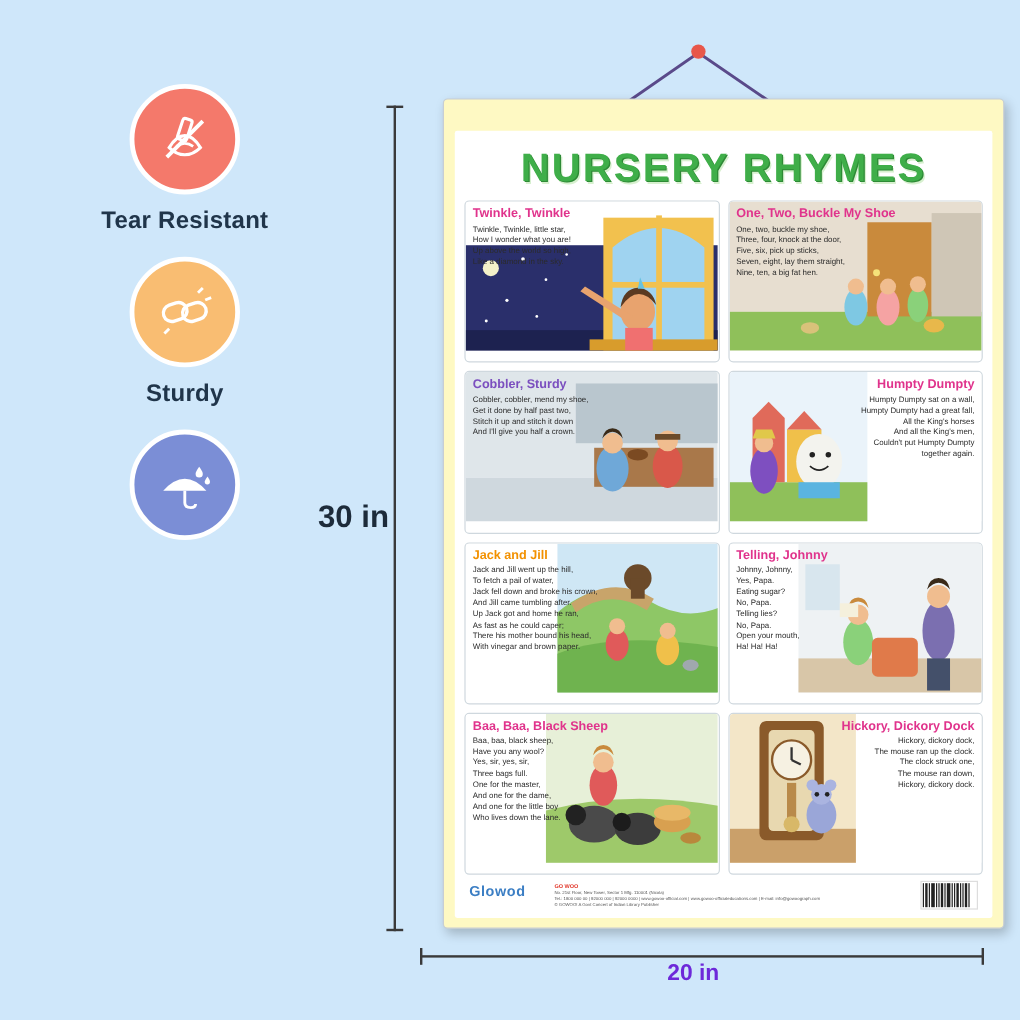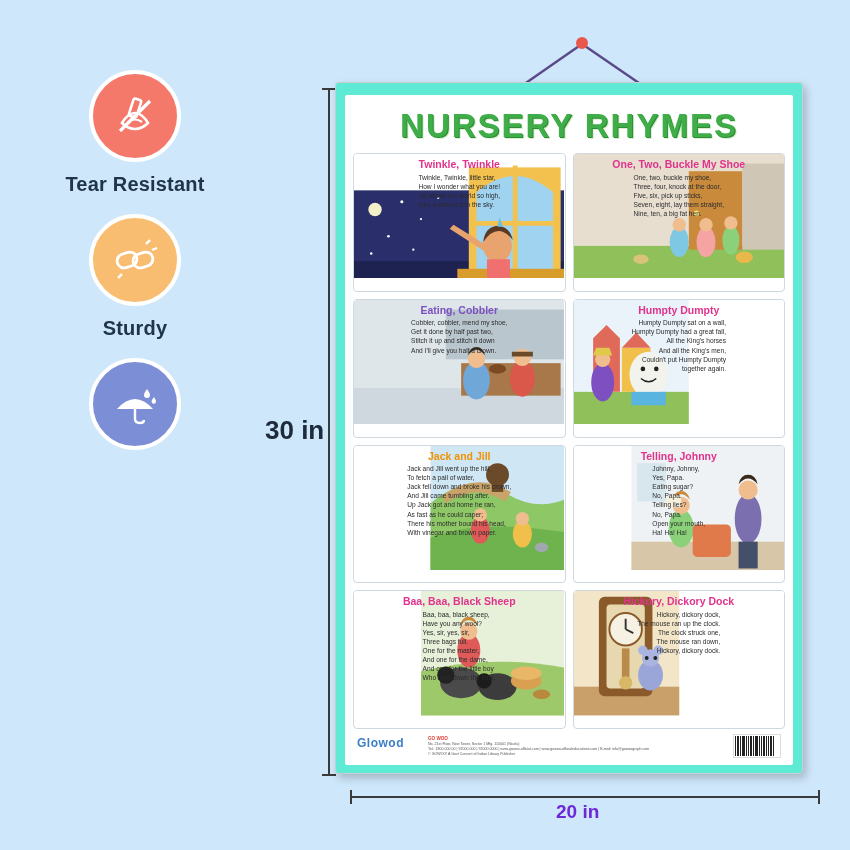--- a/index.html
+++ b/index.html
@@ -6,21 +6,21 @@
   body{
     width:850px;height:850px;
     background:#cfe7fa;
     font-family:"Liberation Sans", sans-serif;
     overflow:hidden;
     position:relative;
   }
   
   #features{
     position:absolute;left:0;top:70px;width:270px;
-    display:flex;flex-direction:column;align-items:center;gap:18px;
+    display:flex;flex-direction:column;align-items:center;gap:18px;padding-left:19px;
   }
   .feature{display:flex;flex-direction:column;align-items:center;}
   .badge{
     width:92px;height:92px;border-radius:50%;
     border:4px solid #fff;
     display:flex;align-items:center;justify-content:center;
     box-sizing:border-box;
   }
   .badge svg{display:block;}
   .feature-label{
@@ -47,27 +47,27 @@
   }
   #dim-width:before{left:0;}
   #dim-width:after{right:0;}
   #dim-width-label{
     position:absolute;left:556px;top:801px;font-size:19px;font-weight:bold;color:#6d28d9;
   }
   
   #hanger{position:absolute;left:350px;top:36px;width:470px;height:60px;}
   
   #poster{
-    position:absolute;left:335px;top:82px;width:468px;height:692px;
-    background:#5eead4;
+    position:absolute;left:369px;top:82px;width:468px;height:692px;
+    background:#fef9c3;
     border:1px solid #c7ced4;
     border-radius:4px;
     box-shadow:3px 4px 9px rgba(0,0,0,.22);
     box-sizing:border-box;
-    padding:12px 9px 8px 9px;
+    padding:26px 9px 8px 9px;
   }
   #poster-inner{
     width:100%;height:100%;background:#fff;border-radius:2px;
     box-sizing:border-box;padding:8px 8px 4px 8px;
     display:flex;flex-direction:column;
   }
   #poster-title{
     text-align:center;
     font-size:33px;font-weight:bold;letter-spacing:2px;
     color:#3fae49;
@@ -75,21 +75,21 @@
     text-shadow:1px 1px 0 #2e8a36, 2px 2px 0 #d7f0cf;
     margin:4px 0 8px 0;
     font-family:"Liberation Sans", sans-serif;
   }
   #grid{
     flex:1;display:grid;grid-template-columns:1fr 1fr;grid-template-rows:repeat(4,1fr);
     gap:7px;
   }
   .cell{
     border:1px solid #cfd8de;border-radius:4px;background:#fff;
-    position:relative;overflow:hidden;display:flex;flex-direction:column;align-items:center;
+    position:relative;overflow:hidden;display:flex;flex-direction:column;
   }
   .cell .ttl{
     font-size:10.5px;font-weight:bold;margin:5px 6px 2px 6px;line-height:1.1;
     position:relative;z-index:3;
   }
   .cell .verse{
     font-size:6.6px;line-height:1.38;color:#2b2b2b;margin:0 6px;position:relative;z-index:3;
     white-space:pre-line;
   }
   .cell.right .ttl,.cell.right .verse{text-align:right;}
@@ -230,21 +230,21 @@
           <rect x="96" y="10" width="124" height="52" fill="#b9c6ce"></rect>
           <rect x="112" y="66" width="104" height="34" fill="#a9784a"></rect>
           <ellipse cx="128" cy="84" rx="14" ry="20" fill="#6fa8d8"></ellipse>
           <circle cx="128" cy="62" r="9" fill="#f0bd8f"></circle>
           <path d="M119 58 q9 -12 18 0 q-2 -9 -9 -9 q-7 0 -9 9z" fill="#3a2a18"></path>
           <ellipse cx="176" cy="82" rx="13" ry="19" fill="#d9584a"></ellipse>
           <circle cx="176" cy="60" r="9" fill="#f0bd8f"></circle>
           <path d="M165 54 h22 v5 h-22z" fill="#6b4a2a"></path>
           <ellipse cx="150" cy="72" rx="9" ry="5" fill="#7b4a22"></ellipse>
         </svg>
-        <div class="ttl" style="color:#7b4fbf">Eating, Cobbler</div>
+        <div class="ttl" style="color:#7b4fbf">Cobbler, Sturdy</div>
         <div class="verse">Cobbler, cobbler, mend my shoe,
 Get it done by half past two,
 Stitch it up and stitch it down
 And I'll give you half a crown.</div>
       </div>
 
       <div class="cell right">
         <svg class="art" viewBox="0 0 220 130" preserveAspectRatio="none">
           <rect width="220" height="130" fill="#fff"></rect>
           <rect x="0" y="0" width="120" height="130" fill="#eaf3fa"></rect>

